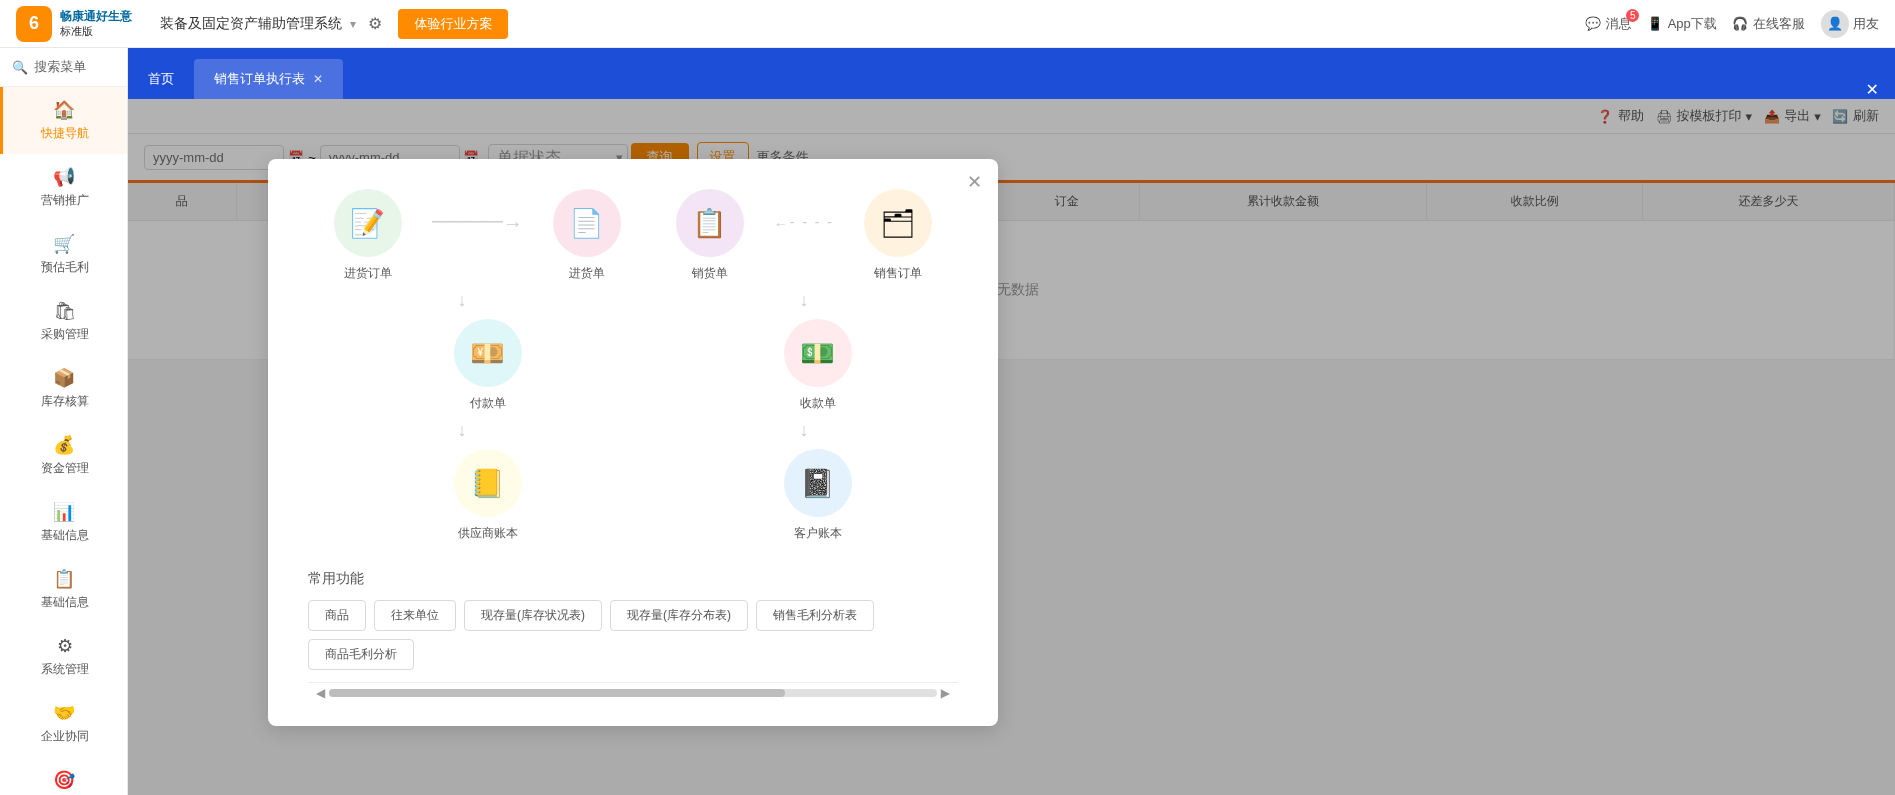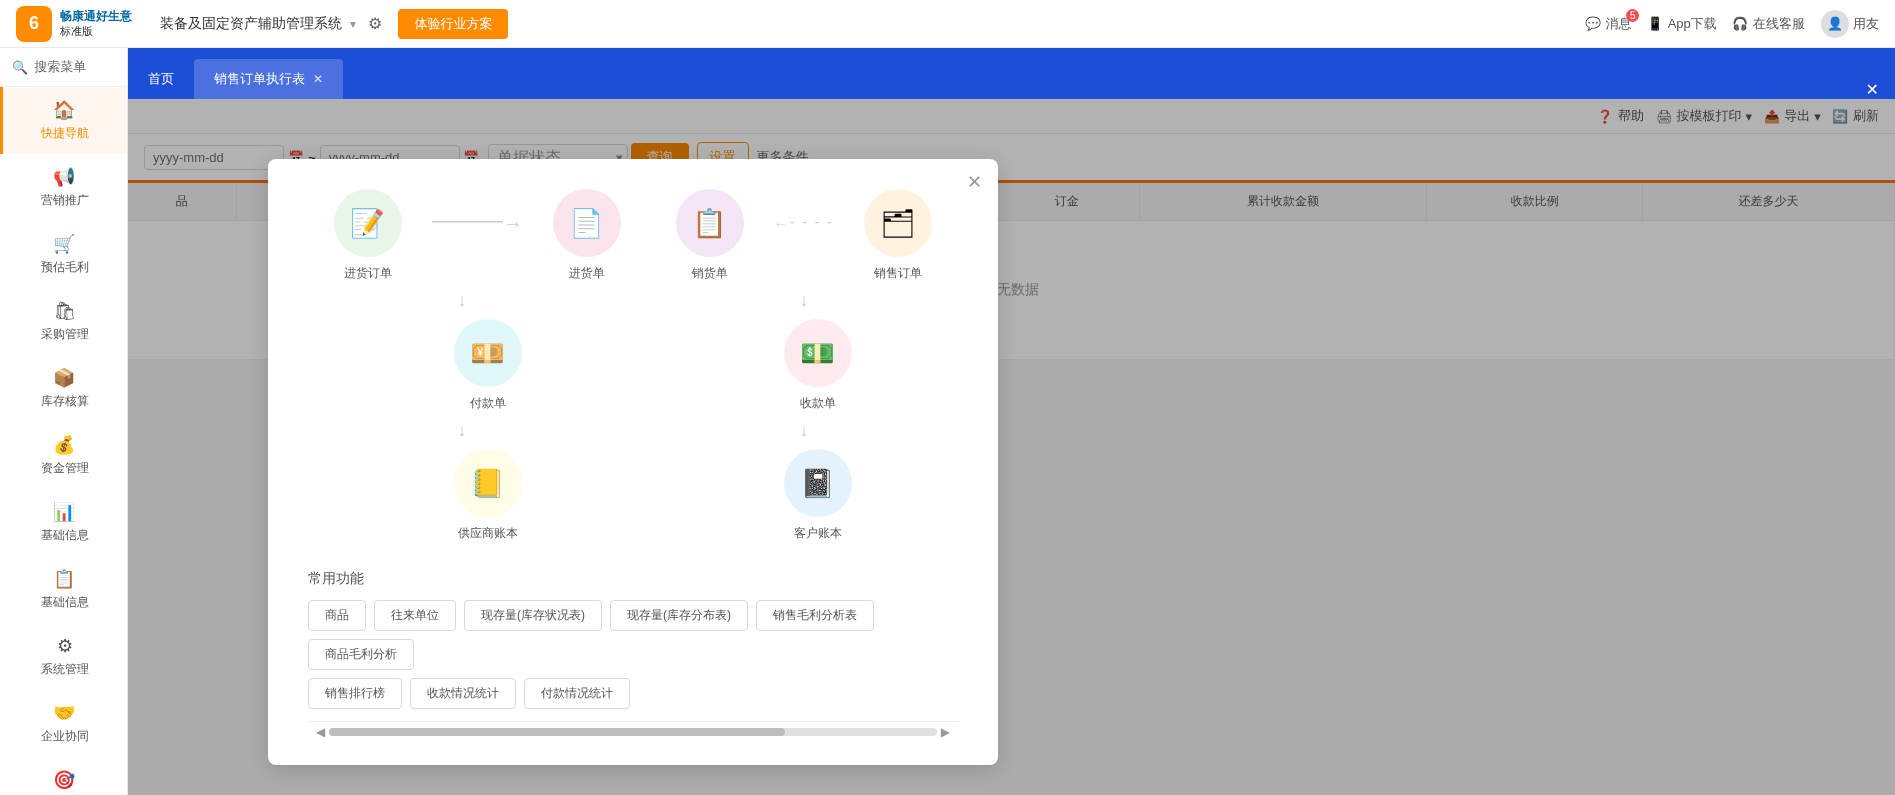--- a/index.html
+++ b/index.html
@@ -373,25 +373,20 @@
             <div class="common-section">
               <div class="common-title">常用功能</div>
               <div class="common-buttons">
                 <button class="common-btn">商品</button>
                 <button class="common-btn">往来单位</button>
                 <button class="common-btn">现存量(库存状况表)</button>
                 <button class="common-btn">现存量(库存分布表)</button>
                 <button class="common-btn">销售毛利分析表</button>
                 <button class="common-btn">商品毛利分析</button>
               </div>
-              <div class="common-buttons" style="margin-top: 8px;">
-                <button class="common-btn">销售排行榜</button>
-                <button class="common-btn">收款情况统计</button>
-                <button class="common-btn">付款情况统计</button>
-              </div>
             </div>
 
             <div class="scroll-area" style="margin-top: 12px; background: white; border-top: 1px solid #eee;">
               <span class="scroll-arrow">◀</span>
               <div class="scroll-track">
                 <div class="scroll-thumb"></div>
               </div>
               <span class="scroll-arrow">▶</span>
             </div>
           </div>

